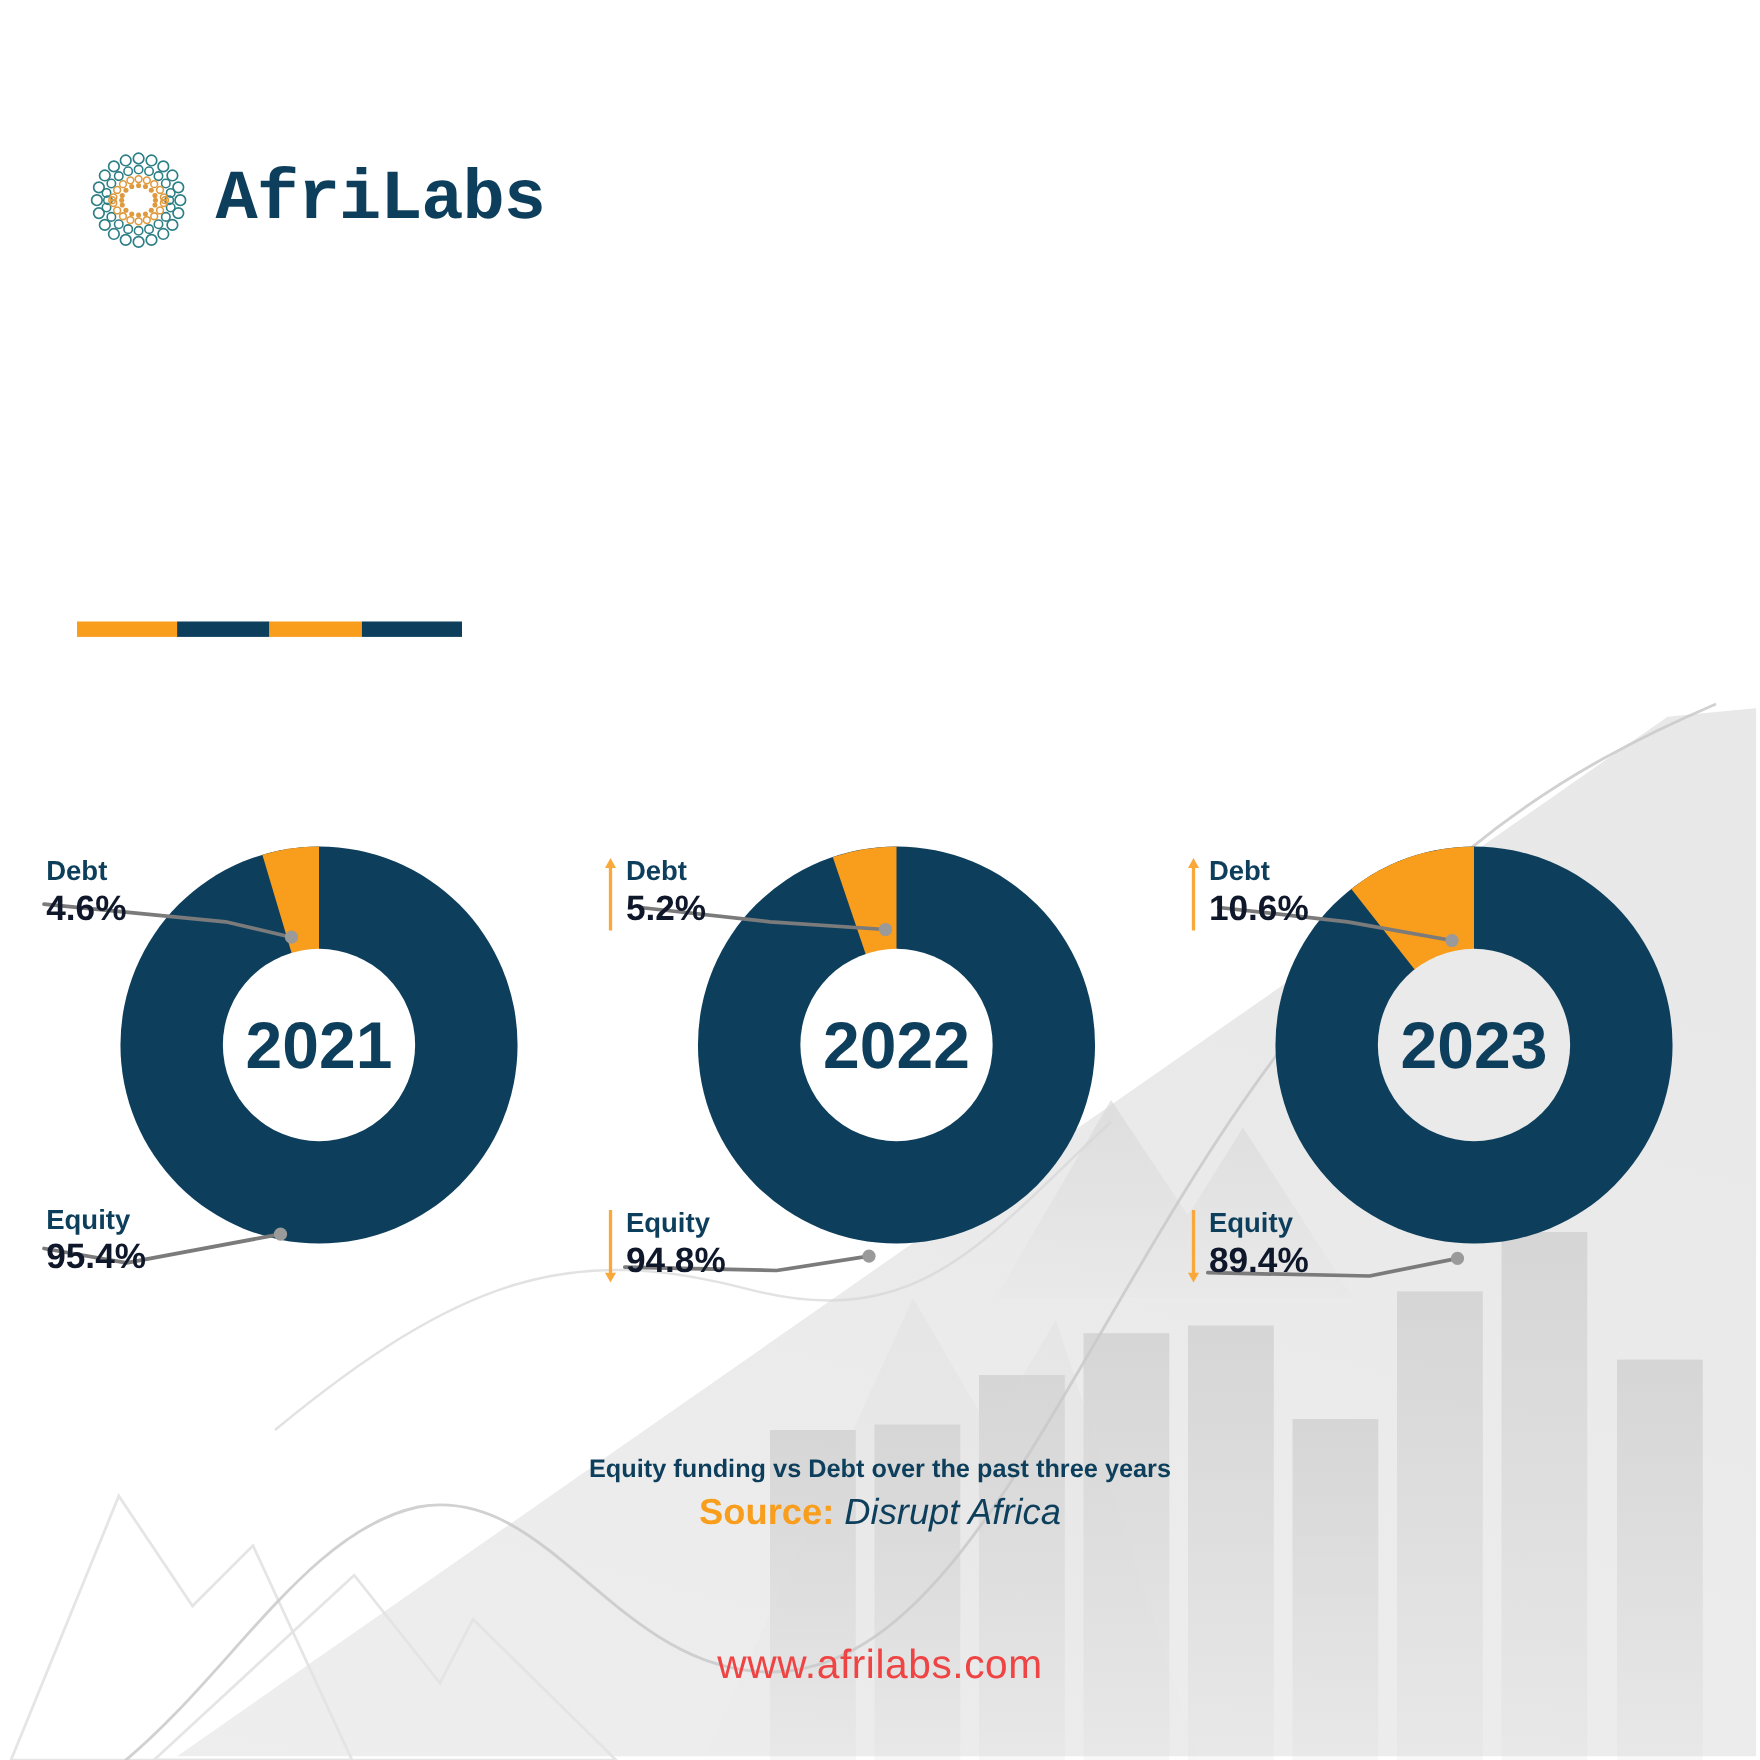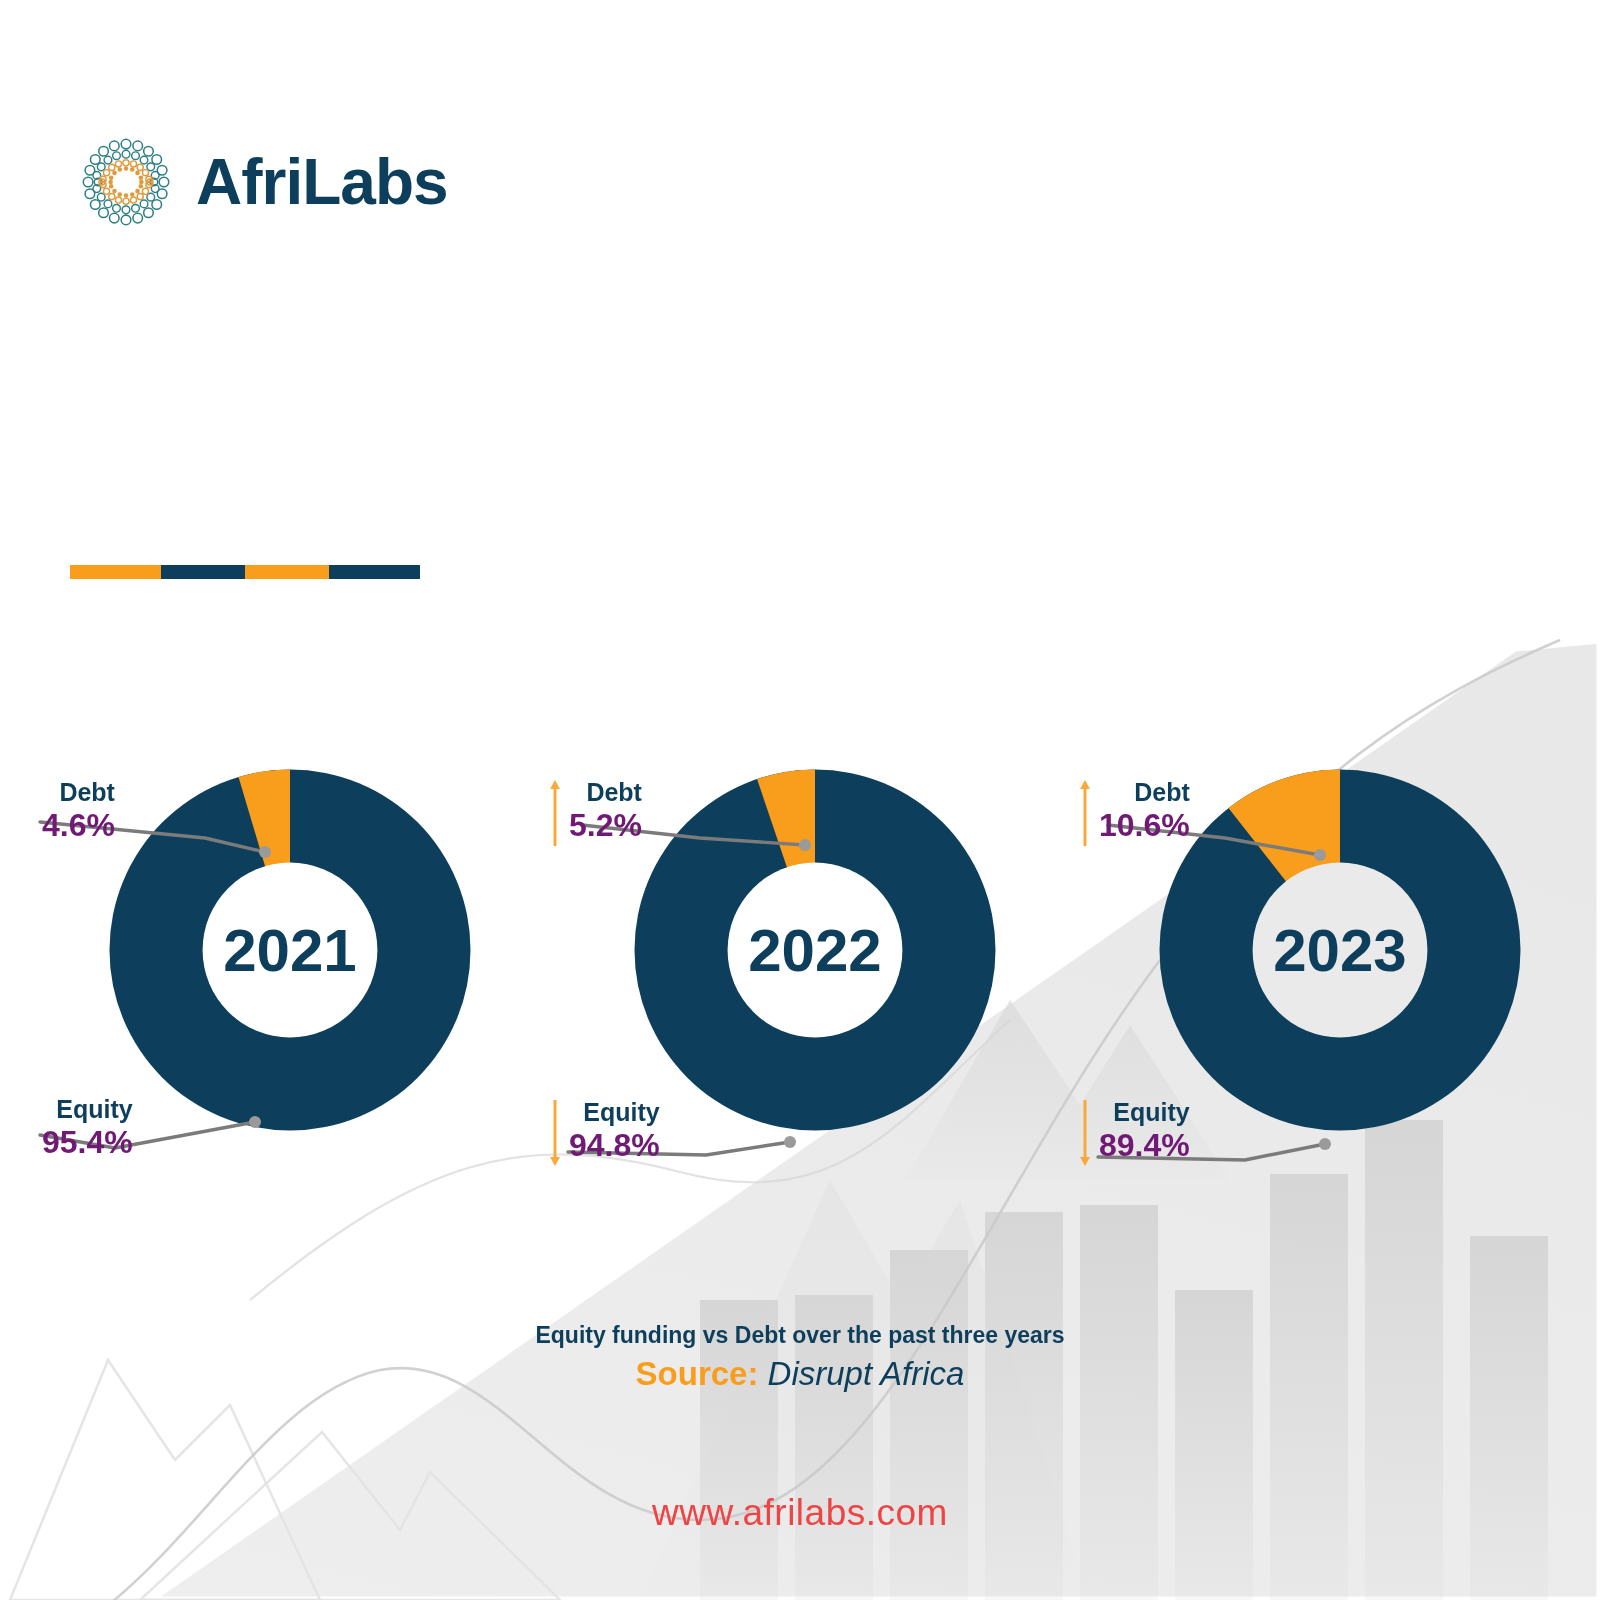--- a/index.html
+++ b/index.html
@@ -11,21 +11,21 @@
     position:relative;
   }
   .stage{position:absolute;inset:0;width:1600px;height:1600px;overflow:hidden;}
 
   
   .bg-deco{position:absolute;inset:0;z-index:0;pointer-events:none;}
 
   
   .logo-row{position:absolute;left:78px;top:134px;display:flex;align-items:center;gap:22px;z-index:5;}
   .logo-mark{width:96px;height:96px;display:block;}
-  .logo-word{font-size:64px;font-weight:700;color:#0d3f5c;letter-spacing:-1px;line-height:1;}
+  .logo-word{font-size:64px;font-weight:700;color:#0d3f5c;letter-spacing:-1px;line-height:1;font-family:Liberation Mono, monospace;}
 
   
   .title-block{position:absolute;left:70px;top:385px;width:1460px;z-index:5;}
   .title{
     font-size:63px;font-weight:800;line-height:1.28;
     color:#0d3f5c;letter-spacing:-0.5px;margin:0;
   }
   .title .accent{color:#f99d1c;}
   .divider{position:absolute;left:70px;top:565px;width:350px;height:14px;display:flex;z-index:5;}
   .divider span{height:100%;}
@@ -37,25 +37,25 @@
   .chart-group{position:absolute;top:0;}
   .donut-wrap{position:relative;width:380px;height:380px;}
   .donut-svg{display:block;width:380px;height:380px;}
   .year-label{
     position:absolute;left:0;top:0;width:380px;height:380px;
     display:flex;align-items:center;justify-content:center;
     font-size:60px;font-weight:800;color:#0d3f5c;letter-spacing:0px;
   }
 
   
-  .callout{position:absolute;z-index:6;display:flex;align-items:stretch;gap:7px;text-align:right;}
+  .callout{position:absolute;z-index:6;display:flex;align-items:stretch;gap:7px;}
   .callout-arrow{width:14px;display:flex;align-items:center;justify-content:center;}
   .callout-text{display:flex;flex-direction:column;line-height:1.12;}
   .callout-name{font-size:25px;font-weight:800;color:#0d3f5c;}
-  .callout-val{font-size:32px;font-weight:800;color:#701a75;margin-top:2px;}
+  .callout-val{font-size:32px;font-weight:800;color:#0f172a;margin-top:2px;}
 
   .leader{position:absolute;z-index:5;pointer-events:none;}
 
   
   .footer{position:absolute;left:0;top:1322px;width:1600px;text-align:center;z-index:6;}
   .footer-line1{font-size:23px;font-weight:700;color:#0d3f5c;letter-spacing:0px;}
   .footer-line2{font-size:33px;margin-top:6px;}
   .footer-src-label{font-weight:800;color:#f99d1c;}
   .footer-src-val{font-style:italic;color:#0d3f5c;font-weight:500;}
   .website{position:absolute;left:0;top:1492px;width:1600px;text-align:center;

